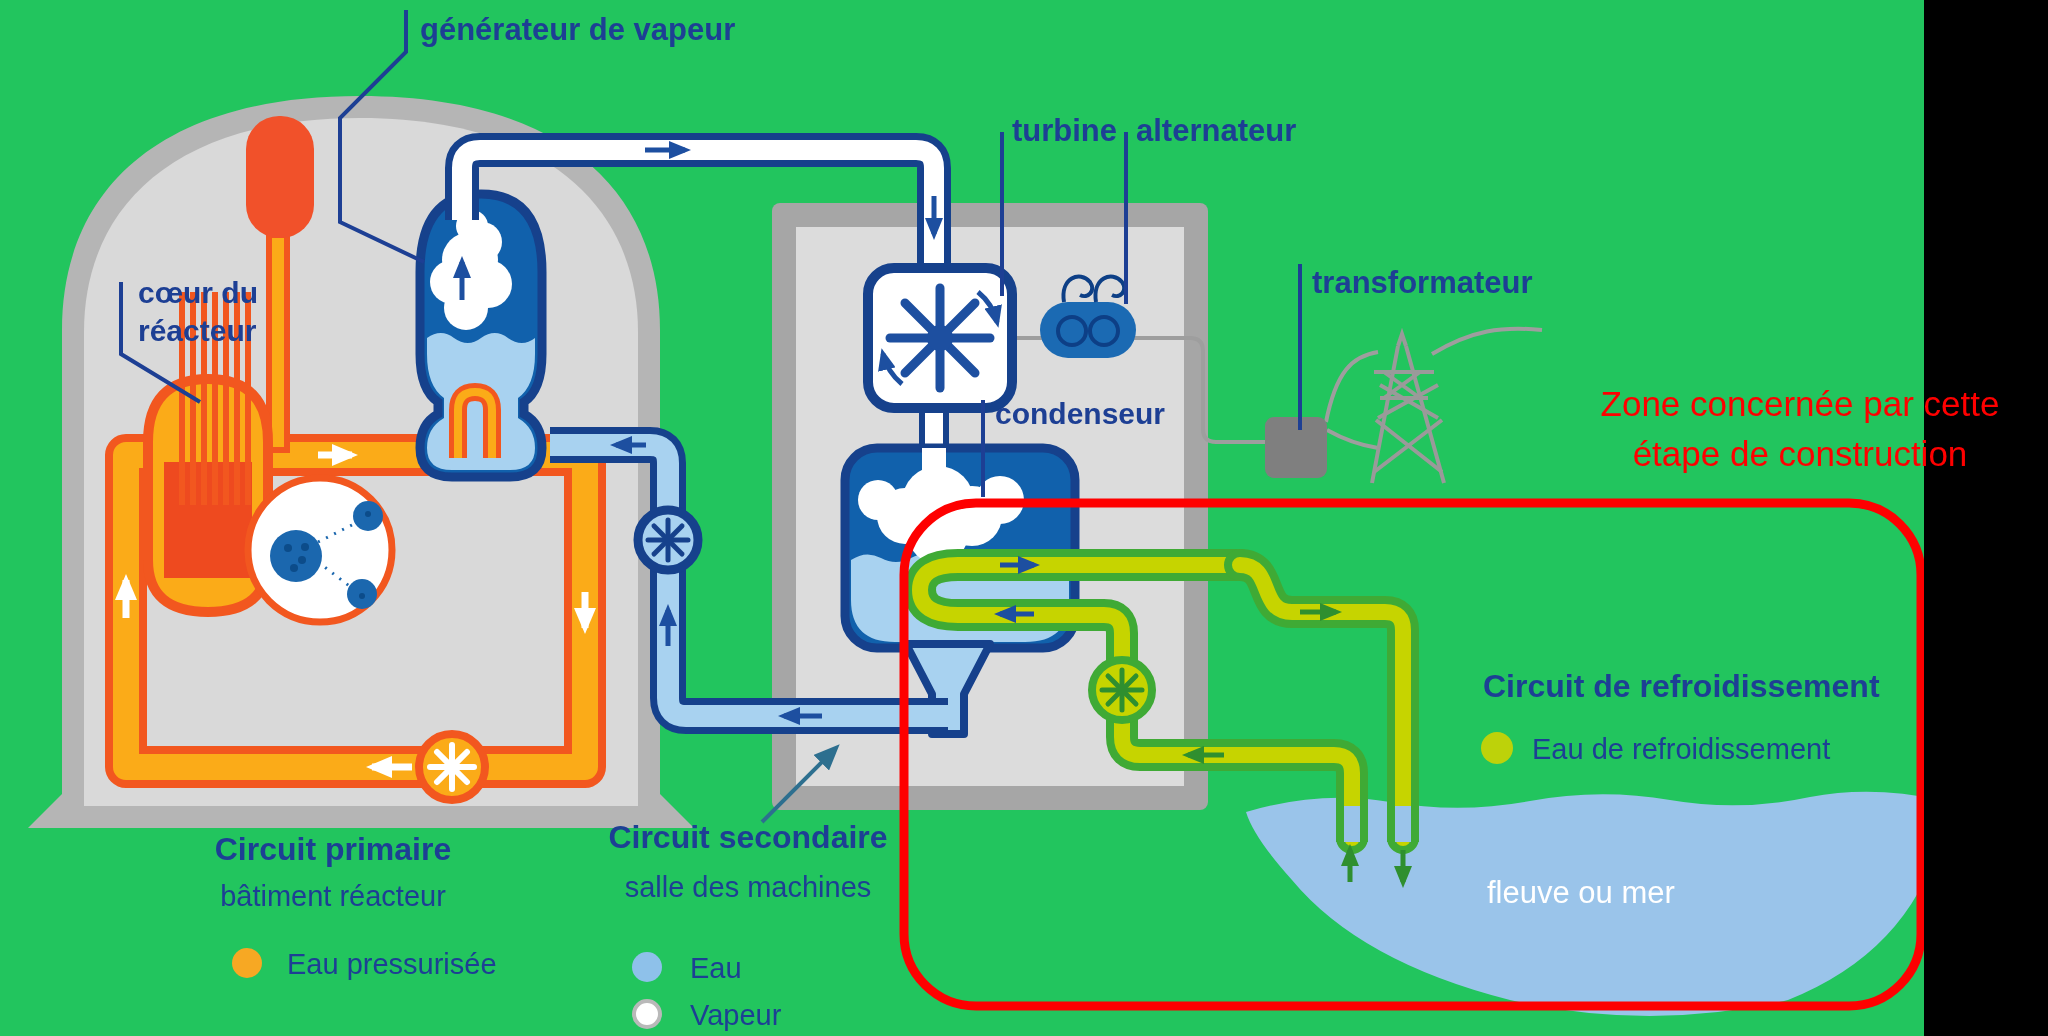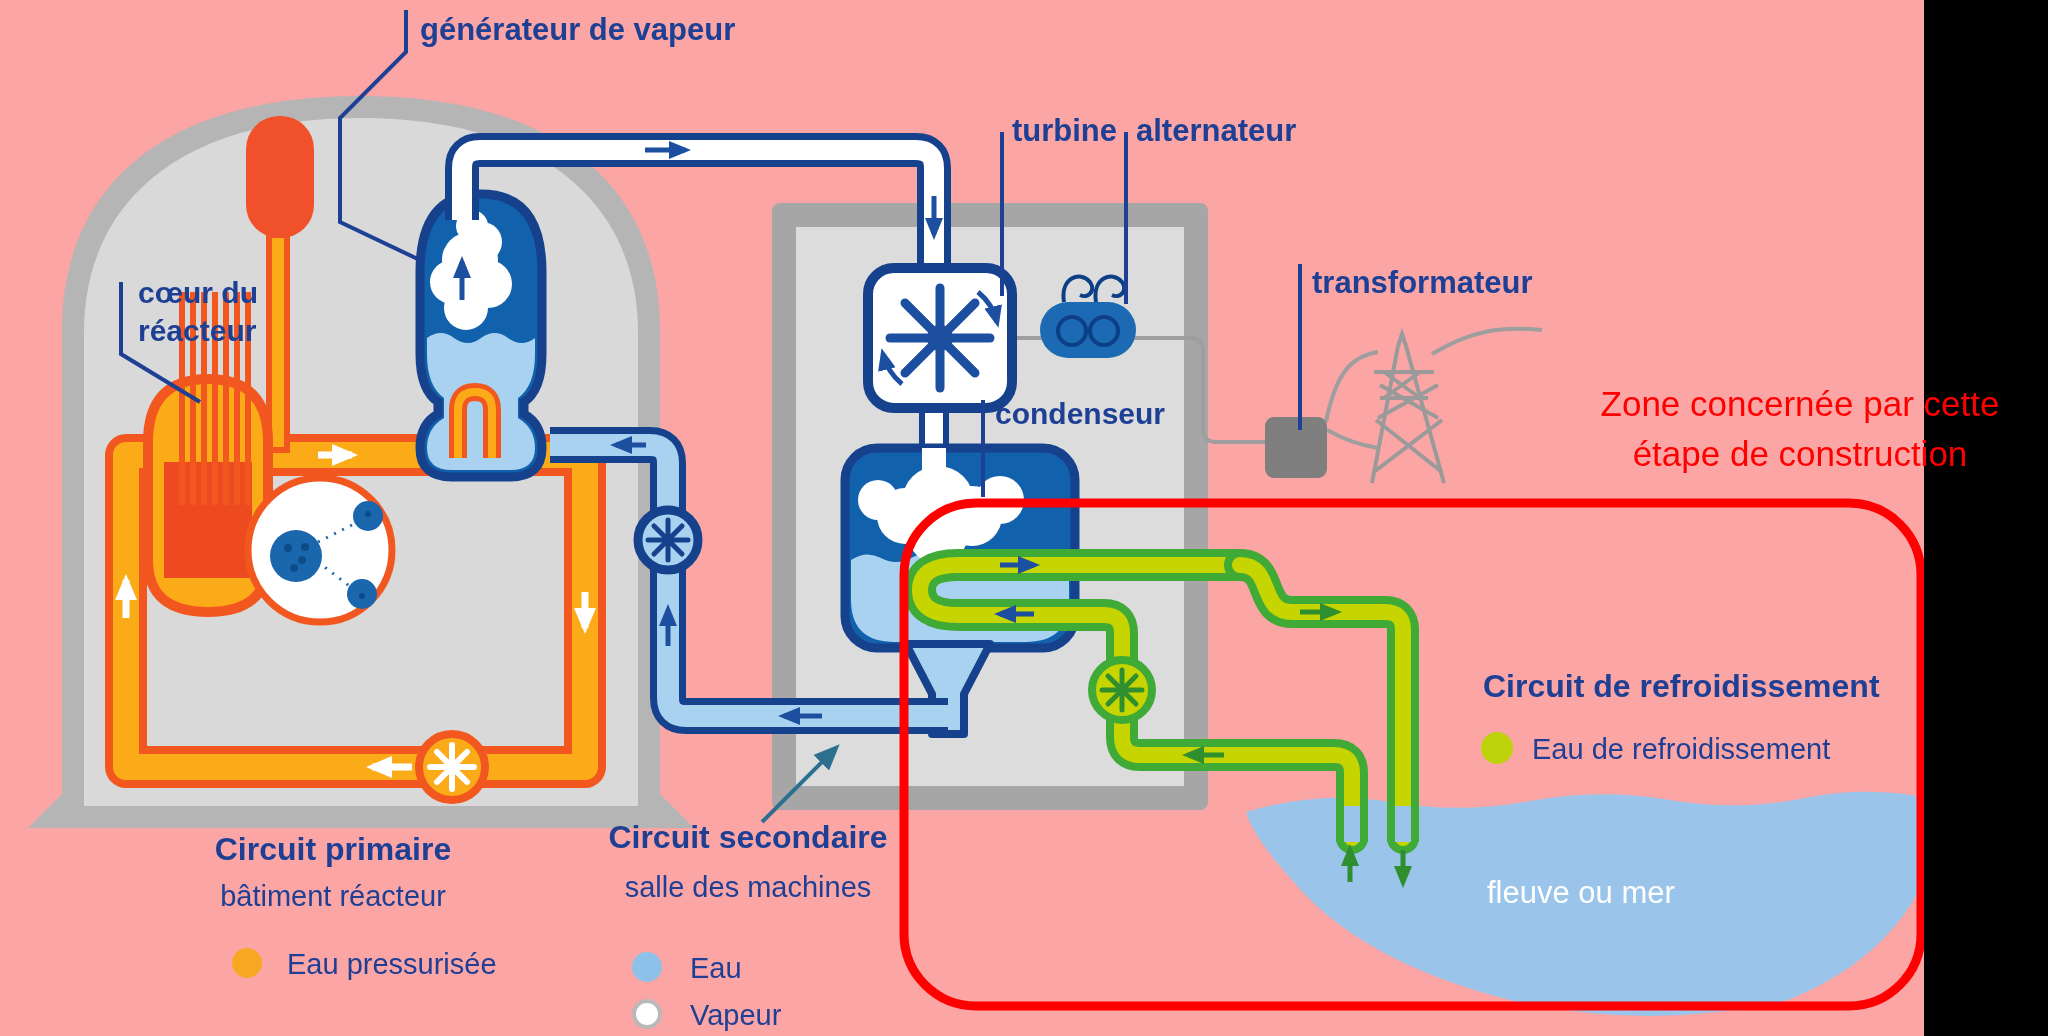--- a/index.html
+++ b/index.html
@@ -1,16 +1,16 @@
 <!DOCTYPE html>
 <html><head>
 <meta charset="utf-8">
 <style>
   html,body{margin:0;padding:0;background:#ffffff;}
-  .stage{position:relative;width:2048px;height:1036px;background:#fca5a5;overflow:hidden;}
+  .stage{position:relative;width:2048px;height:1036px;background:#22c55e;overflow:hidden;}
   svg{display:block;font-family:"Liberation Sans", sans-serif;}
   text{fill:#1d3f94;}
   .lbl{font-size:30px;font-weight:700;}
   .lbl31{font-size:31px;font-weight:700;}
   .title{font-size:32px;font-weight:700;}
   .item{font-size:29px;font-weight:400;}
   .sub{font-size:29px;font-weight:400;}
   .red-annot{font-size:35px;font-weight:400;fill:#fe0000;}
   .water-lbl{font-size:31px;font-weight:400;fill:#ffffff;}
 </style>

